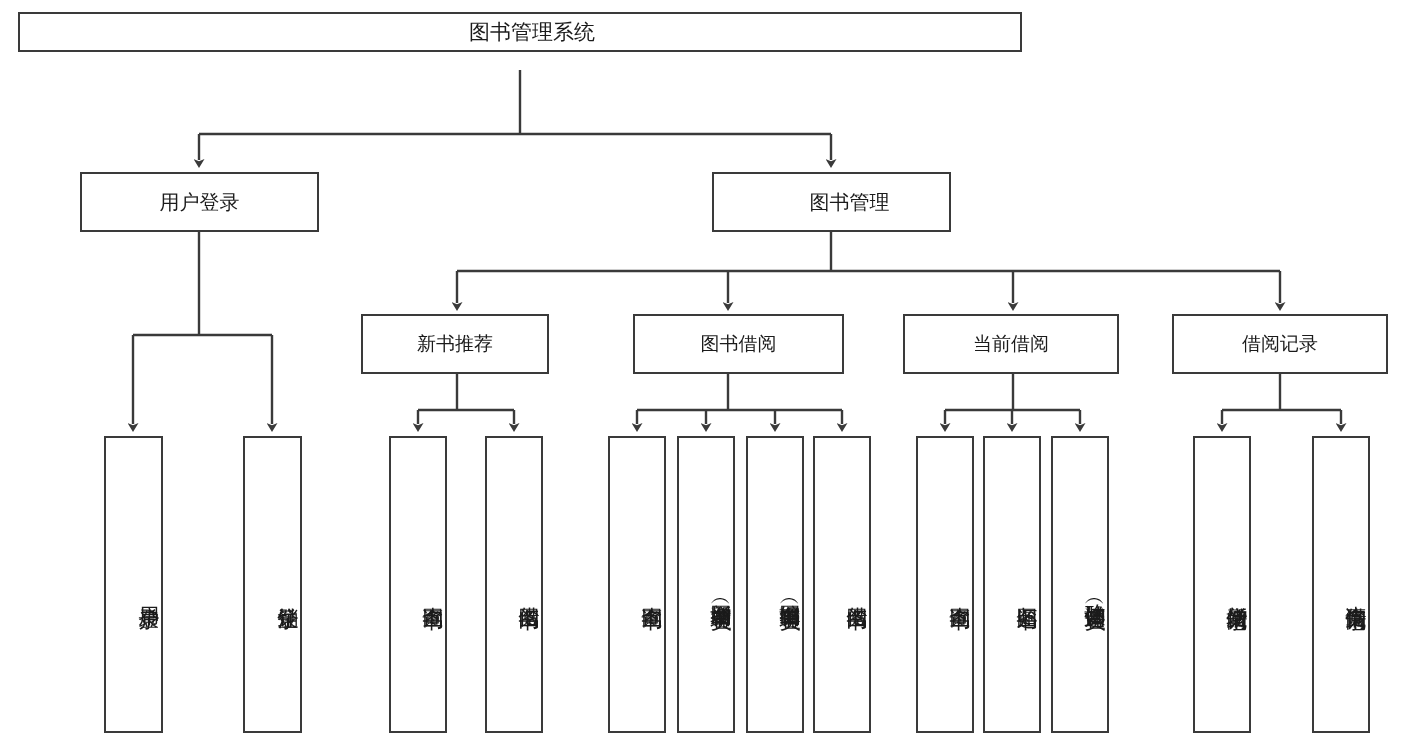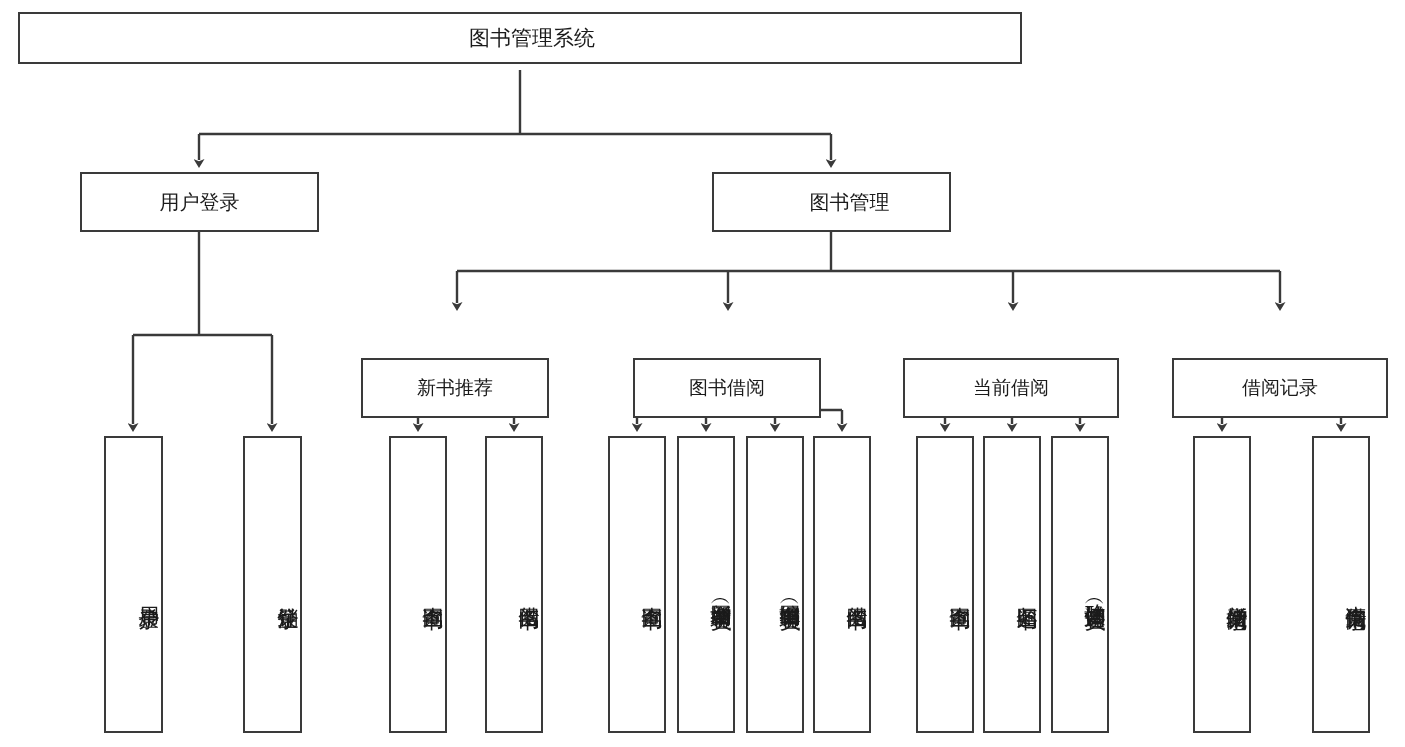--- a/index.html
+++ b/index.html
@@ -38,21 +38,20 @@
     z-index: 2;
   }
   .node.root {
     font-size: 21px;
   }
   .node.lvl1 {
     font-size: 20px;
   }
   .node.lvl2 {
     font-size: 19px;
-    margin-top: 44px;
   }
   .node.leaf {
     font-size: 21px;
     writing-mode: vertical-rl;
     text-orientation: upright;
     letter-spacing: 1px;
     padding-top: 14px;
     align-items: flex-start;
     justify-content: center;
   }
@@ -118,35 +117,35 @@
       <path d="M1012,410 L1012,424" marker-end="url(#arrow)"></path>
       <path d="M1080,410 L1080,424" marker-end="url(#arrow)"></path>
 
       <path d="M1280,374 L1280,410"></path>
       <path d="M1222,410 L1341,410"></path>
       <path d="M1222,410 L1222,424" marker-end="url(#arrow)"></path>
       <path d="M1341,410 L1341,424" marker-end="url(#arrow)"></path>
     </g>
   </svg>
 
-  <div class="node root" style="left:18px; top:12px; width:1004px; height:52px;padding-left:24px;">
+  <div class="node root" style="left:18px; top:12px; width:1004px; height:40px;padding-left:24px;">
     <span class="lbl">图书管理系统</span>
   </div>
 
   <div class="node lvl1" style="left:80px; top:172px; width:239px; height:60px;">
     <span class="lbl">用户登录</span>
   </div>
   <div class="node lvl1" style="left:712px; top:172px; width:239px; height:60px;padding-left:36px;">
     <span class="lbl">图书管理</span>
   </div>
 
   <div class="node lvl2" style="left:361px; top:314px; width:188px; height:60px;">
     <span class="lbl">新书推荐</span>
   </div>
-  <div class="node lvl2" style="left:633px; top:314px; width:188px; height:60px;">
+  <div class="node lvl2" style="left:633px; top:314px; width:211px; height:60px;">
     <span class="lbl">图书借阅</span>
   </div>
   <div class="node lvl2" style="left:1172px; top:314px; width:216px; height:60px;">
     <span class="lbl">借阅记录</span>
   </div>
   <div class="node lvl2" style="left:903px; top:314px; width:216px; height:60px;">
     <span class="lbl">当前借阅</span>
   </div>
 
   <div class="node leaf" style="left:104px; top:436px; width:59px; height:297px;">

